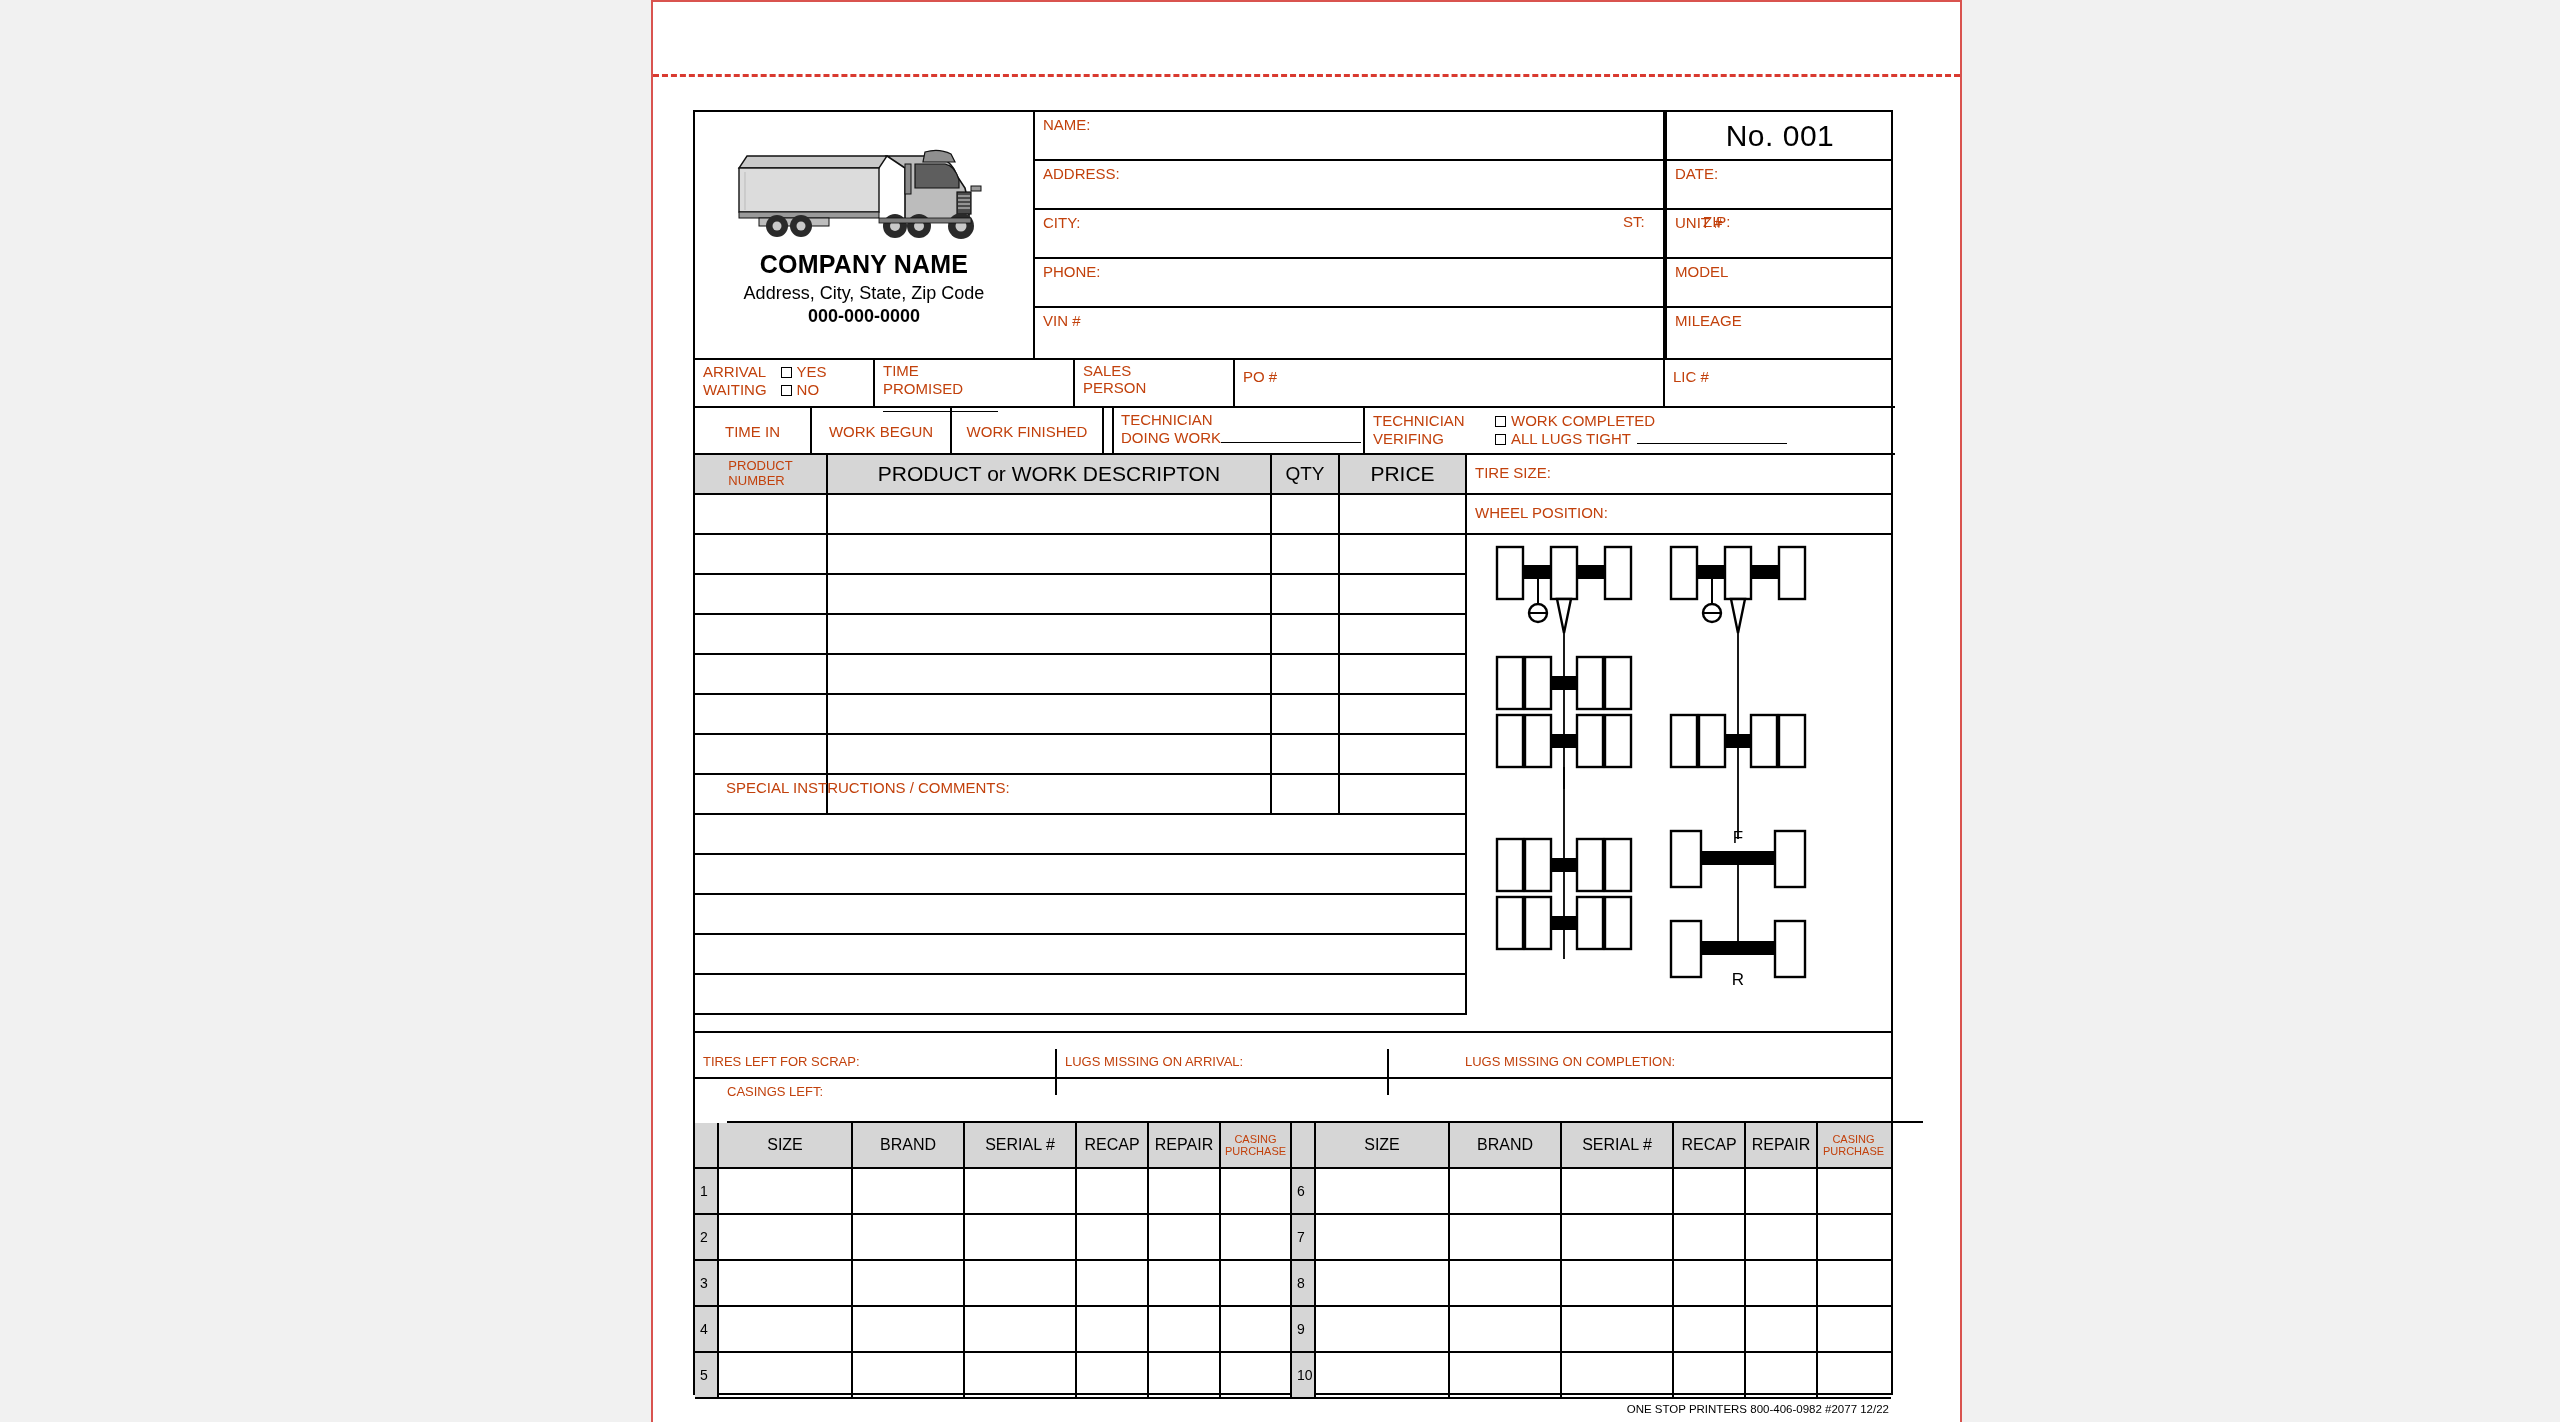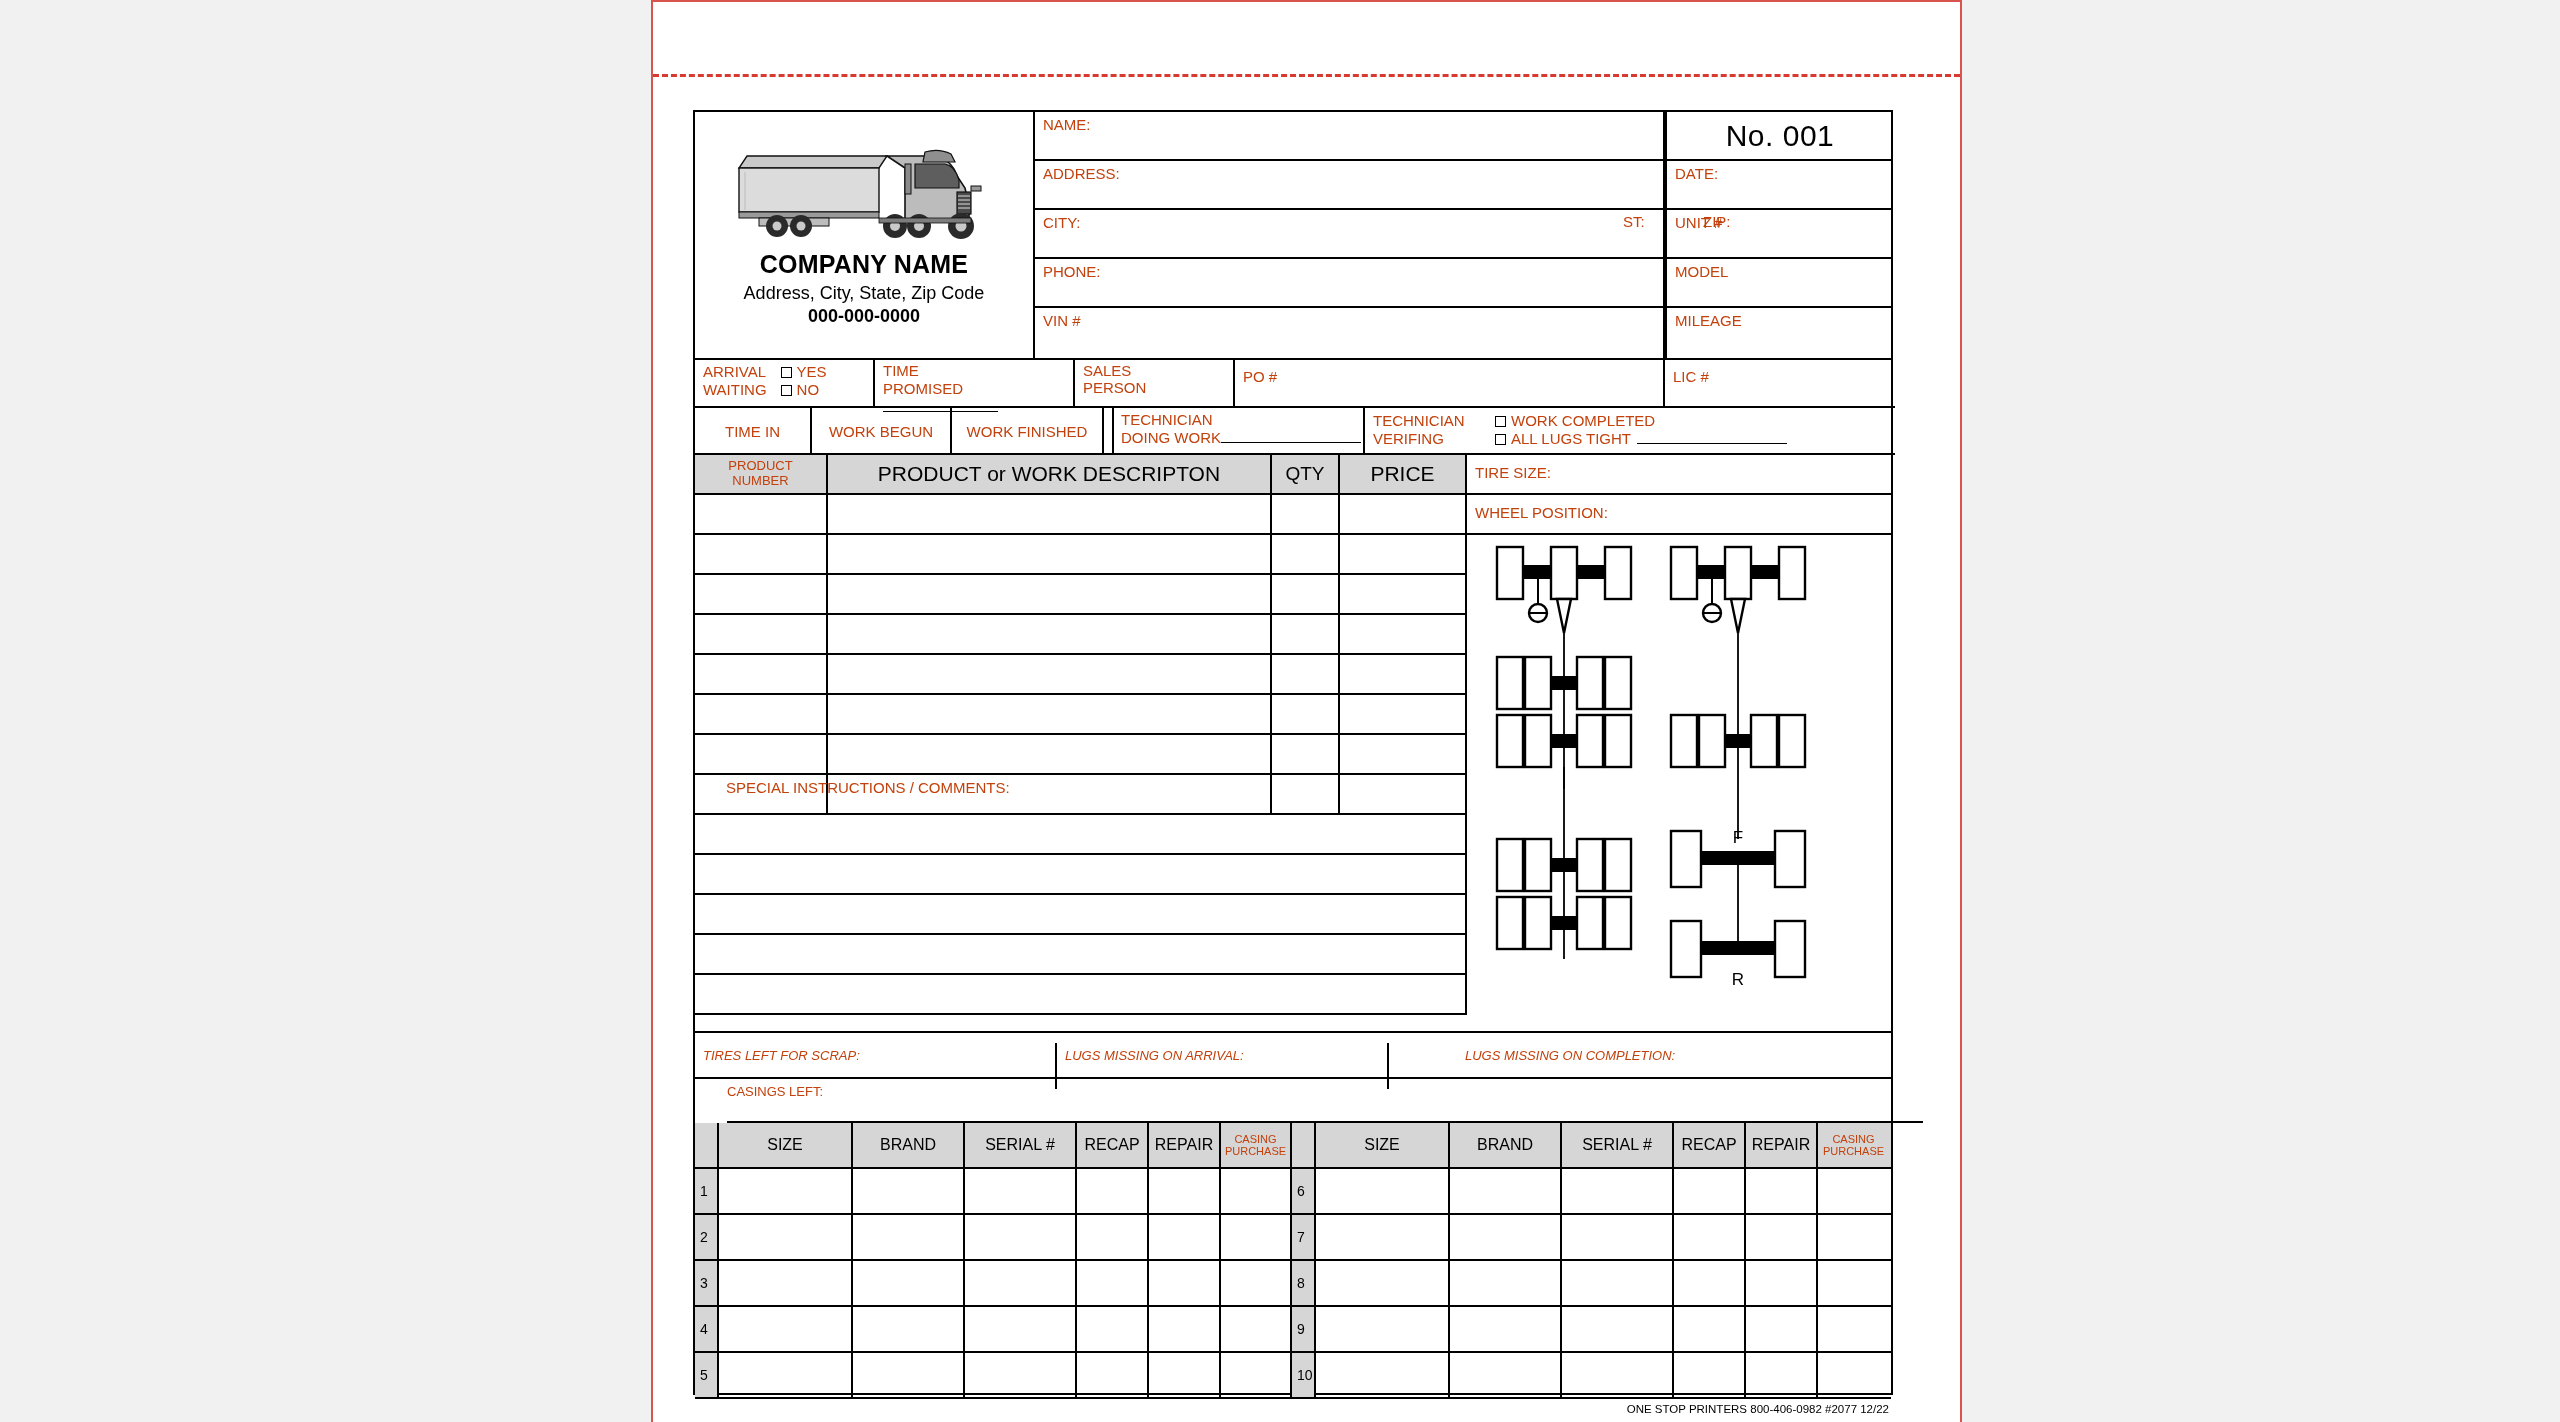--- a/index.html
+++ b/index.html
@@ -88,40 +88,40 @@
   .t-cell { position:absolute; top:0; height:47px; border-bottom:2px solid #000; }
   .t-cell.rb { border-right:2px solid #000; }
   .t-ctr { display:flex; align-items:center; justify-content:center; padding-top:4px; }
   .t-lft { padding:4px 0 0 8px; }
 
   
   #ptbl { position:absolute; left:0; top:343px; width:772px; }
   #ptbl .thead { display:flex; height:40px; background:#d6d6d6; border-bottom:2px solid #000; }
   #ptbl .th {
     display:flex; align-items:center; justify-content:center;
-    border-right:2px solid #000; text-align:center; line-height:1.08;
+    border-right:2px solid #000; line-height:1.08;
   }
   #ptbl .prow { display:flex; height:40px; border-bottom:2px solid #000; }
   #ptbl .td { border-right:2px solid #000; }
   .c-pn {width:133px;} .c-desc{width:444px;} .c-qty{width:68px;} .c-price{width:127px;}
 
   
   #si { position:absolute; left:0; top:663px; width:772px; border-right:2px solid #000; }
   #si .si-head { height:40px; border-bottom:2px solid #000; padding:4px 0 0 8px;margin-left:23px; }
   #si .si-row  { height:40px; border-bottom:2px solid #000; }
 
   
   #rpanel { position:absolute; left:772px; top:343px; width:426px; height:576px; }
   .rp-field { height:40px; border-bottom:2px solid #000; padding:9px 0 0 8px; }
   #wheel-area { position:absolute; left:0; top:80px; width:426px; height:496px; }
   #wheel-svg { position:absolute; left:12px; top:4px; }
 
   
   #scrap { position:absolute; left:0; top:919px; width:100%; height:48px; border-top:2px solid #000; border-bottom:2px solid #000; }
-  .sc-cell { position:absolute; top:10px; height:46px; padding:3px 0 0 8px;font-style:italic; }
+  .sc-cell { position:absolute; top:16px; height:46px; padding:3px 0 0 8px; }
   .sc-cell.rb { border-right:2px solid #000; }
   #casings { position:absolute; left:0; top:967px; width:100%; height:44px; border-bottom:2px solid #000; padding:3px 0 0 0;margin-left:32px; }
 
   
   #ctbl { position:absolute; left:0; top:1011px; width:100%; }
   #ctbl .chead { display:flex; height:46px; background:#d6d6d6; border-bottom:2px solid #000; }
   #ctbl .ch {
     display:flex; align-items:center; justify-content:center;
     border-right:2px solid #000; text-align:center; line-height:1.05;
   }

